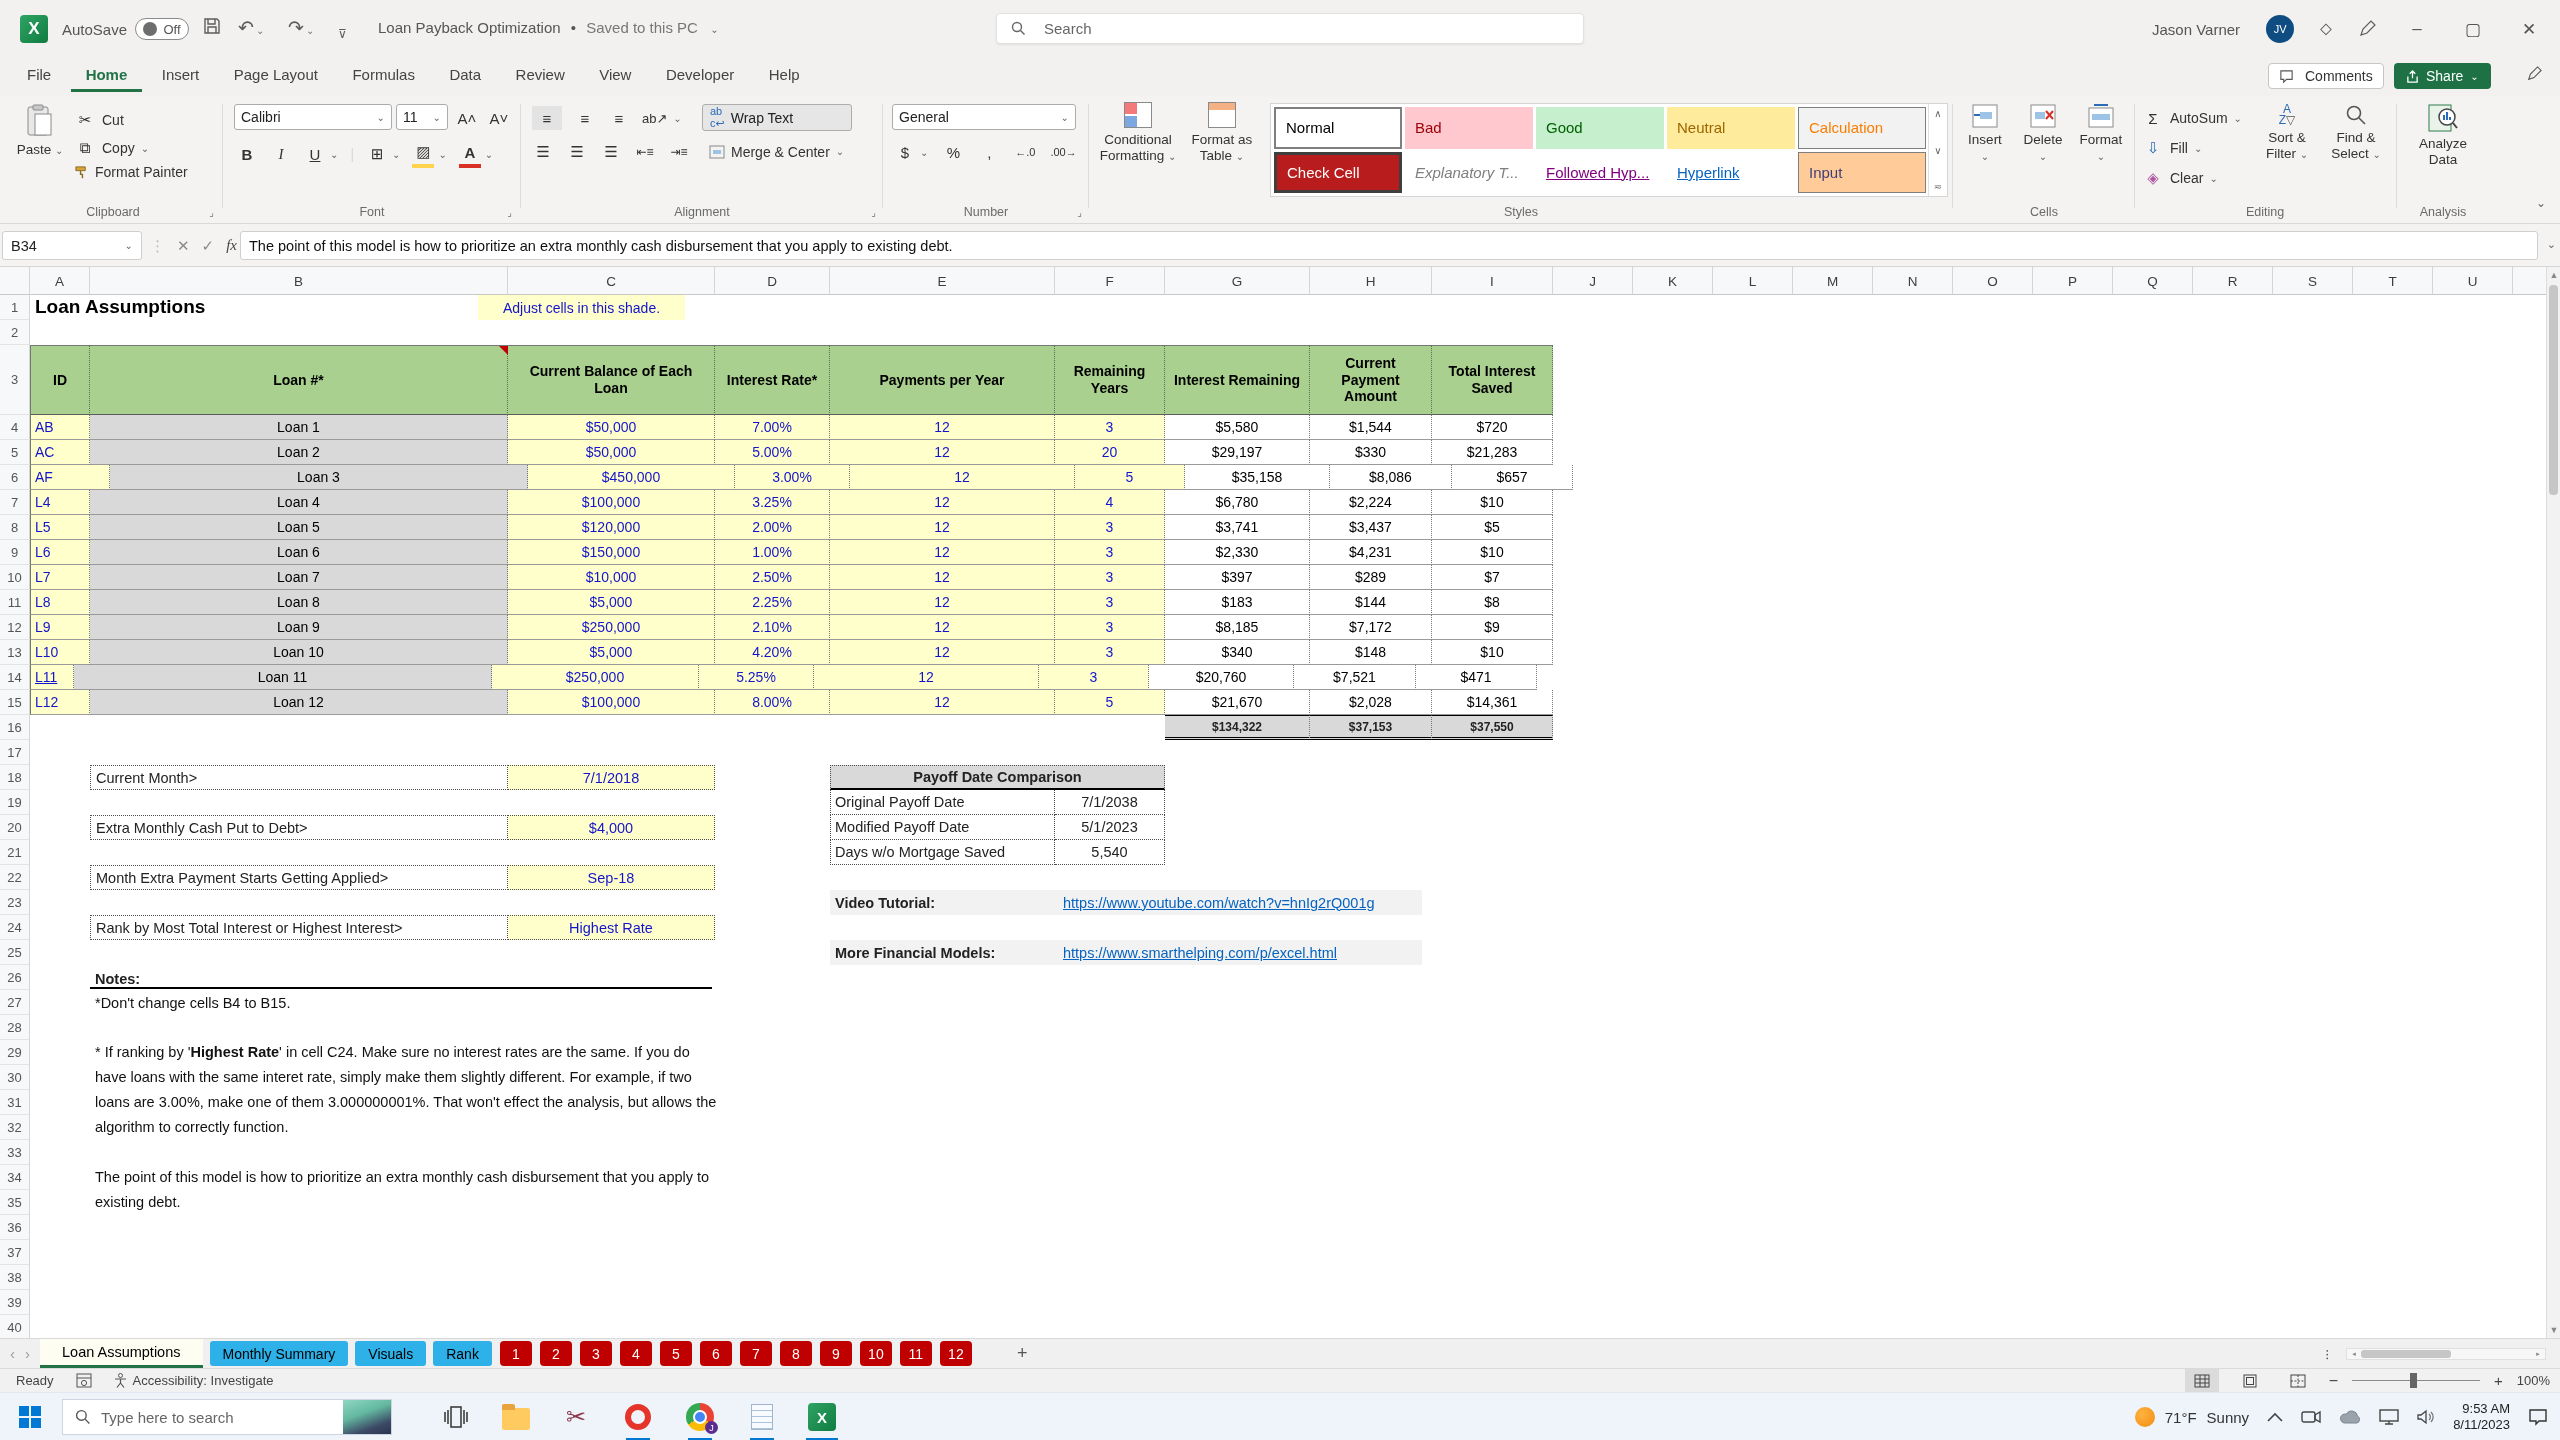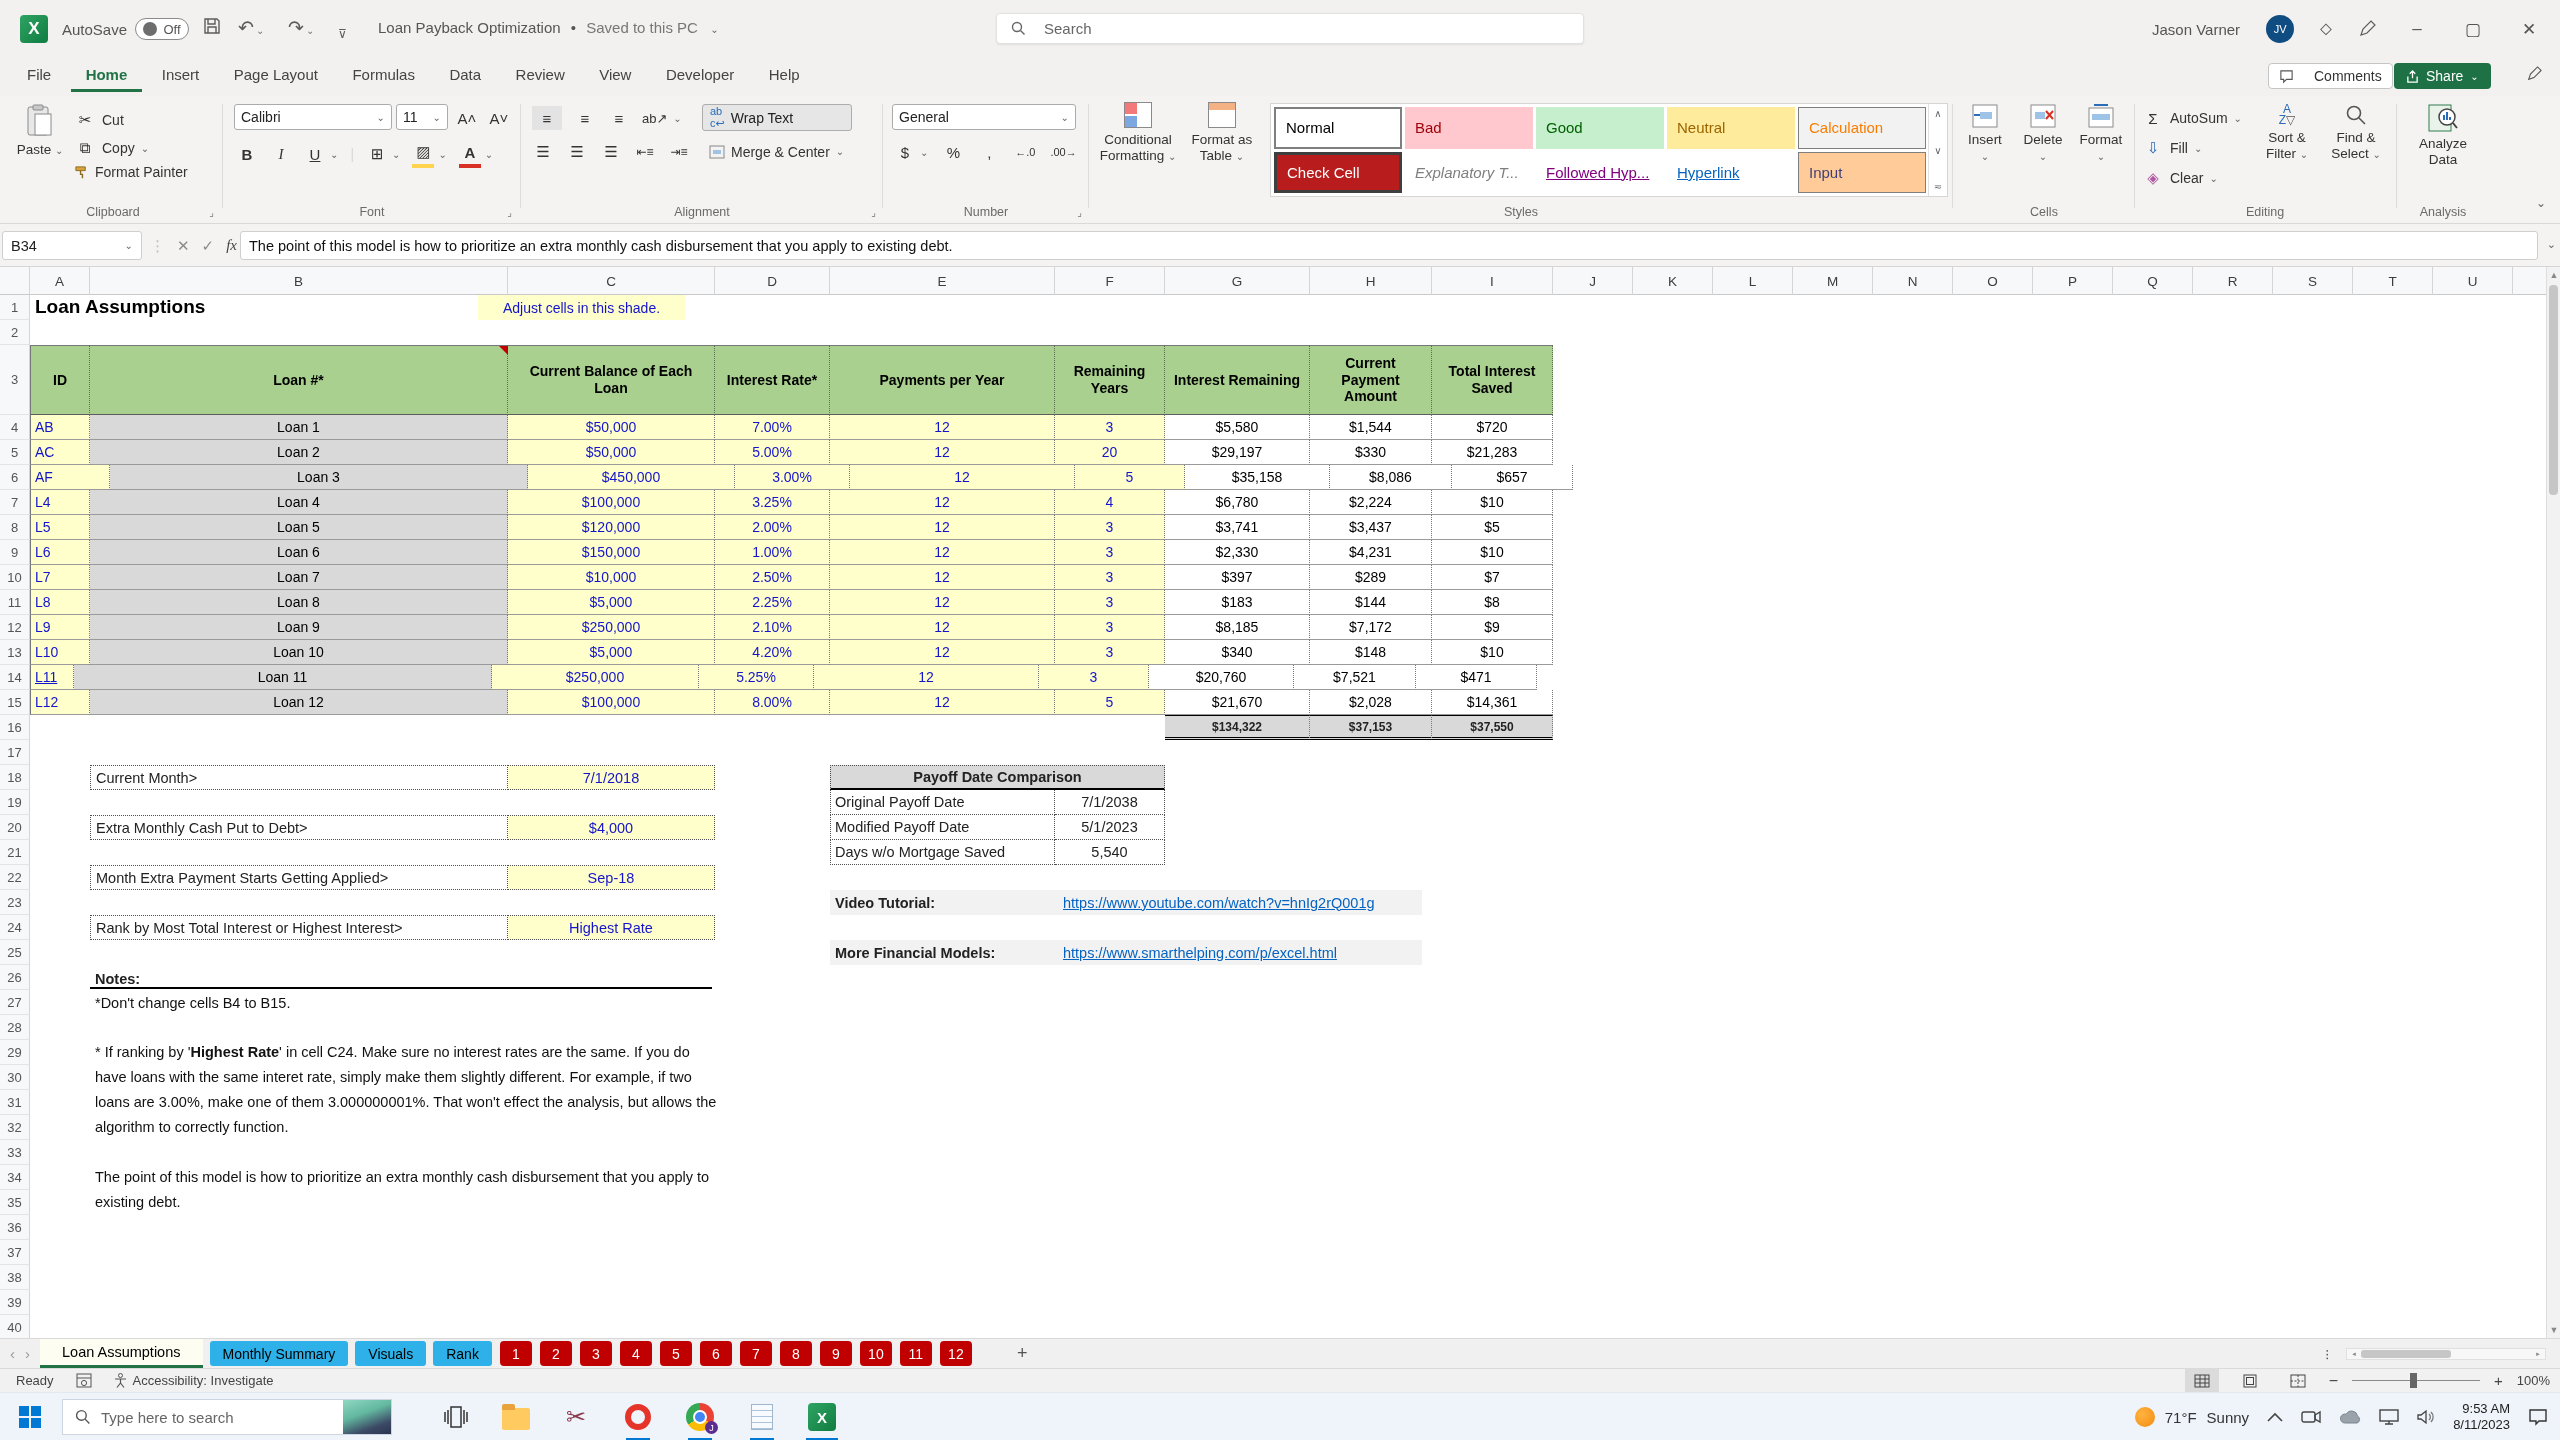--- a/index.html
+++ b/index.html
@@ -28,21 +28,21 @@
   #tb-right{position:absolute;right:16px;top:0;height:58px;display:flex;align-items:center;gap:26px;}
   #avatar{width:28px;height:28px;border-radius:50%;background:#0F4C81;color:#fff;font-size:11px;
     display:flex;align-items:center;justify-content:center;}
   .winctl{font-size:17px;color:#555;width:30px;text-align:center;}
 
   
   #ribbontabs{position:absolute;left:0;top:58px;width:2560px;height:38px;background:#F2F1F0;}
   .rtab{display:inline-block;padding:8px 15px 6px 15px;font-size:15px;color:#444;cursor:default;}
   .rtab.active{color:#217346;border-bottom:3px solid #217346;font-weight:bold;}
   #comments-btn{position:absolute;left:2268px;top:5px;height:26px;border:1px solid #C6C6C6;border-radius:4px;
-    background:#fff;display:flex;align-items:center;gap:20px;padding:0 10px;font-size:14px;color:#333;box-sizing:border-box;}
+    background:#fff;display:flex;align-items:center;gap:11px;padding:0 10px;font-size:14px;color:#333;box-sizing:border-box;}
   #share-btn{position:absolute;left:2394px;top:5px;height:26px;border-radius:4px;background:#1E7145;color:#fff;
     display:flex;align-items:center;gap:7px;padding:0 12px;font-size:14px;box-sizing:border-box;}
   #pen-corner{position:absolute;left:2526px;top:8px;color:#555;}
 
   
   #ribbon{position:absolute;left:0;top:96px;width:2560px;height:128px;background:#F4F3F2;border-bottom:1px solid #D9D9D9;box-sizing:border-box;}
   .rgroup{position:absolute;top:0;height:127px;}
   .rgsep{position:absolute;top:8px;width:1px;height:104px;background:#DCDCDC;}
   .rglabel{position:absolute;bottom:4px;left:0;right:0;text-align:center;font-size:12.5px;color:#6a6a6a;}
   .launcher{position:absolute;bottom:5px;right:4px;font-size:10px;color:#777;}

